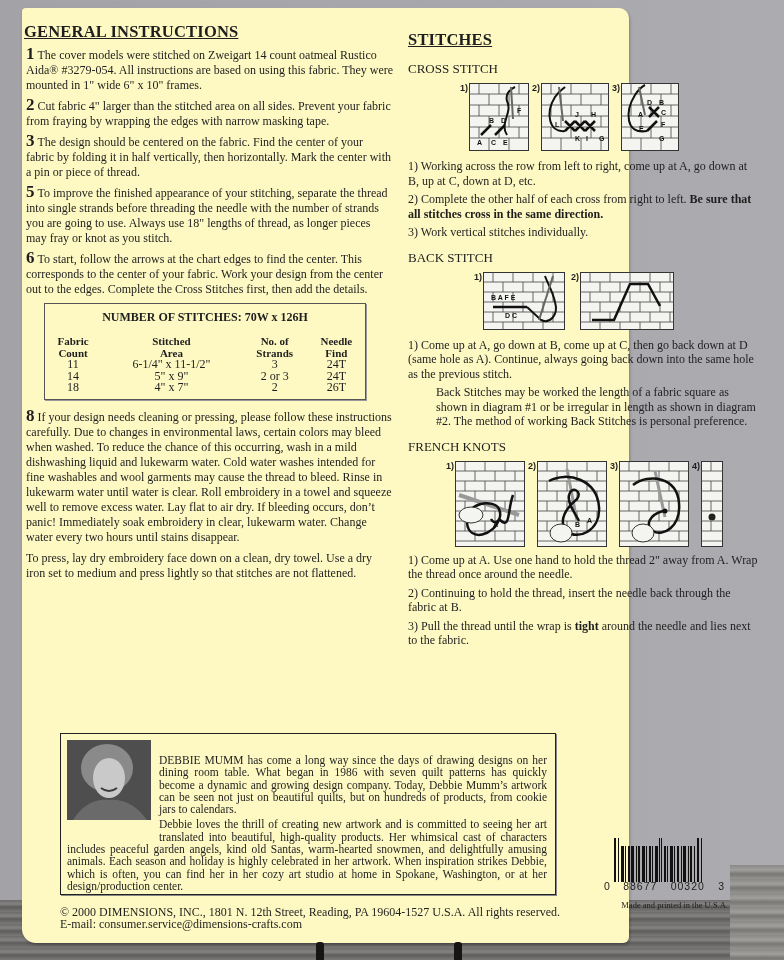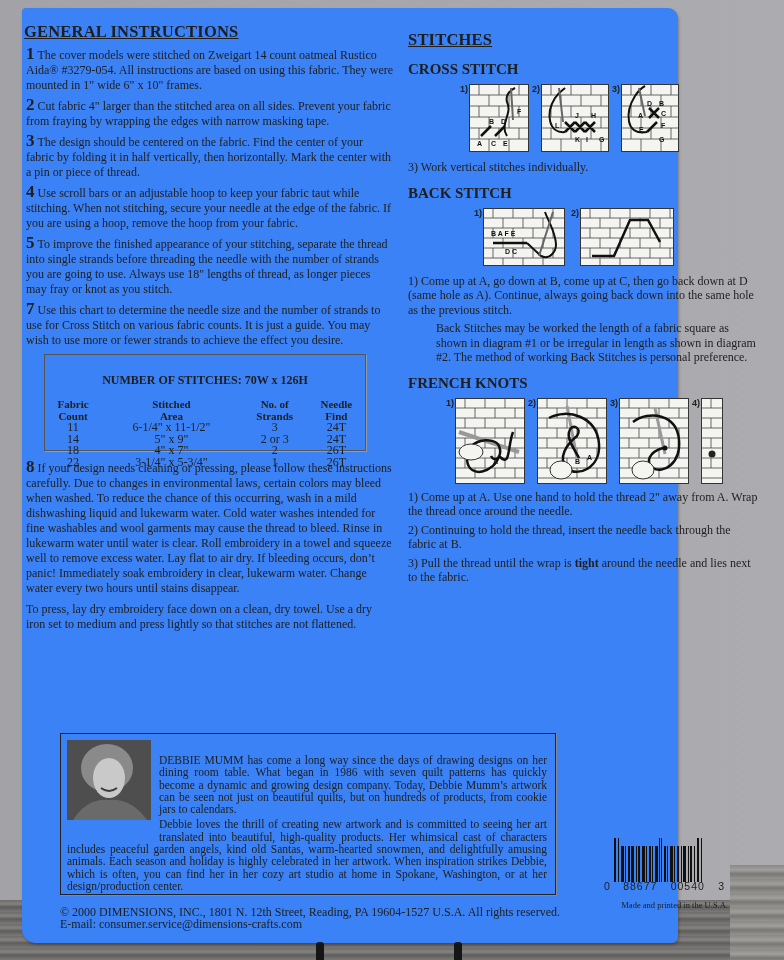--- a/index.html
+++ b/index.html
@@ -1,28 +1,28 @@
 <!DOCTYPE html>
 <html><head>
 <meta charset="utf-8">
 <style>
   html,body{margin:0;padding:0;}
   body{width:784px;height:960px;overflow:hidden;background:#a9a9ad;position:relative;font-family:"Liberation Serif","DejaVu Serif",serif;color:#1e1e1e;}
   .bg-top{position:absolute;left:0;top:0;width:784px;height:960px;background:linear-gradient(90deg,#a3a3a7 0,#acacb0 100%);}
   .table-surface{position:absolute;left:0;top:900px;width:784px;height:60px;background:repeating-linear-gradient(180deg,#6e6c6a 0,#858381 4px,#5f5d5b 7px,#7c7a78 12px);}
   .table-right{position:absolute;left:730px;top:865px;width:54px;height:95px;background:repeating-linear-gradient(180deg,#8b8987 0,#a19f9c 5px,#7a7876 9px,#96948f 14px);}
-  .page{position:absolute;left:22px;top:8px;width:656px;height:935px;background:#3b82f6;border-radius:4px 10px 6px 14px;box-shadow:1px 2px 3px rgba(0,0,0,0.25);}
+  .page{position:absolute;left:22px;top:8px;width:607px;height:935px;background:#fef9c3;border-radius:4px 10px 6px 14px;box-shadow:1px 2px 3px rgba(0,0,0,0.25);}
   .col-left{position:absolute;left:24px;top:22px;width:370px;}
   .col-right{position:absolute;left:408px;top:26px;width:350px;}
   h1.sec{font-size:16.5px;font-weight:bold;text-decoration:underline;margin:0 0 4px 0;letter-spacing:0.2px;}
-  h2.sub{font-size:15px;font-weight:bold;margin:0 0 6px 0;}
+  h2.sub{font-size:13px;font-weight:normal;margin:0 0 6px 0;}
   .para{font-size:12px;line-height:15px;margin:0 0 4px 2px;}
   .para .num{font-size:17px;font-weight:bold;margin-right:3px;}
   .chart-box{position:relative;margin:6px 0 8px 20px;width:320px;height:95px;border:1px solid #555;box-shadow:1px 1px 0 #999;}
-  .chart-title{font-weight:bold;font-size:12px;text-align:center;margin-top:18px;}
+  .chart-title{font-weight:bold;font-size:12px;text-align:center;margin-top:6px;}
   .chart-table{width:100%;border-collapse:collapse;font-size:12px;line-height:11.5px;margin-top:10px;}
   .chart-table th{font-weight:bold;font-size:11px;line-height:12px;text-align:center;padding:0;}
   .chart-table td{text-align:center;padding:0;}
   .diagrams{display:flex;align-items:flex-start;margin:0 0 8px 54px;}
   .diag{display:flex;align-items:flex-start;margin-right:3px;}
   .diag-label{font-family:"Liberation Sans",sans-serif;font-weight:bold;font-size:9px;margin-right:1px;}
   .rp{font-size:12px;line-height:14.5px;margin:0 0 4px 0;}
   .bio-box{position:absolute;left:60px;top:733px;width:494px;height:160px;border:1.5px solid #222;box-shadow:1px 1px 0 #888;}
   .bio-photo{position:absolute;left:6px;top:6px;width:84px;height:80px;background:radial-gradient(ellipse 28px 30px at 42px 40px,#cfcfcf 0,#a7a7a7 60%,#5b5b5b 100%);}
   .bio-text{position:absolute;left:6px;top:20px;width:480px;font-size:11.5px;line-height:12.3px;text-align:justify;}
@@ -45,23 +45,22 @@
 <div class="table-right"></div>
 
 <div class="page">
 
   <div class="col-left" style="left:2px;top:14px;">
     <h1 class="sec">GENERAL INSTRUCTIONS</h1>
 
     <p class="para"><span class="num">1</span><span>The cover models were stitched on Zweigart 14 count oatmeal Rustico Aida® #3279-054. All instructions are based on using this fabric. They were mounted in 1" wide 6" x 10" frames.</span></p>
     <p class="para"><span class="num">2</span><span>Cut fabric 4" larger than the stitched area on all sides. Prevent your fabric from fraying by wrapping the edges with narrow masking tape.</span></p>
     <p class="para"><span class="num">3</span><span>The design should be centered on the fabric. Find the center of your fabric by folding it in half vertically, then horizontally. Mark the center with a pin or piece of thread.</span></p>
-    <p class="para"><span class="num">4</span><span>Use scroll bars or an adjustable hoop to keep your fabric taut while stitching. When not stitching, secure your needle at the edge of the fabric. If you are using a hoop, remove the hoop from your fabric.</span></p>
     <p class="para"><span class="num">5</span><span>To improve the finished appearance of your stitching, separate the thread into single strands before threading the needle with the number of strands you are going to use. Always use 18" lengths of thread, as longer pieces may fray or knot as you stitch.</span></p>
-    <p class="para"><span class="num">7</span><span>Use this chart to determine the needle size and the number of strands to use for Cross Stitch on various fabric counts. It is just a guide. You may wish to use more or fewer strands to achieve the effect you desire.</span></p>
+    <p class="para"><span class="num">6</span><span>To start, follow the arrows at the chart edges to find the center. This corresponds to the center of your fabric. Work your design from the center out to the edges. Complete the Cross Stitches first, then add the details.</span></p>
 
     <div class="chart-box">
       <div class="chart-title">NUMBER OF STITCHES: 70W x 126H</div>
       <table class="chart-table">
         <tbody>
             <tr>
           <th><span>Fabric</span><br><span>Count</span></th>
           <th><span>Stitched</span><br><span>Area</span></th>
           <th><span>No. of</span><br><span>Strands</span></th>
           <th><span>Needle</span><br><span>Find</span></th>
@@ -77,26 +76,20 @@
               <td>5" x 9"</td>
               <td>2 or 3</td>
               <td>24T</td>
         </tr>
         <tr>
           <td>18</td>
               <td>4" x 7"</td>
               <td>2</td>
               <td>26T</td>
         </tr>
-        <tr>
-          <td>22</td>
-              <td>3-1/4" x 5-3/4"</td>
-              <td>1</td>
-              <td>26T</td>
-        </tr>
       </tbody>
         </table>
     </div>
 
     <p class="para"><span class="num">8</span><span>If your design needs cleaning or pressing, please follow these instructions carefully. Due to changes in environmental laws, certain colors may bleed when washed. To reduce the chance of this occurring, wash in a mild dishwashing liquid and lukewarm water. Cold water washes intended for fine washables and wool garments may cause the thread to bleed. Rinse in lukewarm water until water is clear. Roll embroidery in a towel and squeeze well to remove excess water. Lay flat to air dry. If bleeding occurs, don’t panic! Immediately soak embroidery in clear, lukewarm water. Change water every two hours until stains disappear.</span></p>
     <p class="para" style="margin-top:6px;">To press, lay dry embroidery face down on a clean, dry towel. Use a dry iron set to medium and press lightly so that stitches are not flattened.</p>
   </div>
 
   <div class="col-right" style="left:386px;top:22px;">
     <h1 class="sec" style="margin-bottom:11px;">STITCHES</h1>
@@ -162,20 +155,22 @@
             <text x="17" y="34">A</text>
             <text x="40" y="32">C</text>
             <text x="40" y="44">F</text>
             <text x="18" y="48">E</text>
             <text x="38" y="58">G</text>
           </g>
         </svg>
       </div>
     </div>
 
+    <p class="rp">1) Working across the row from left to right, come up at A, go down at B, up at C, down at D, etc.</p>
+    <p class="rp"><span>2) Complete the other half of each cross from right to left. </span><b class="bold">Be sure that all stitches cross in the same direction.</b></p>
     <p class="rp" style="margin-bottom:10px;">3) Work vertical stitches individually.</p>
 
     <h2 class="sub">BACK STITCH</h2>
     <div class="diagrams" style="margin-left:66px;">
       <div class="diag" style="margin-right:6px;">
         <span class="diag-label">1)</span>
         <svg width="82" height="58" viewBox="0 0 82 58">
           <rect x="0.5" y="0.5" width="81" height="57" fill="#f4f4f0" stroke="#333"></rect>
           <g stroke="#444" stroke-width="0.8" fill="none">
             <path d="M0 10H82M0 20H82M0 30H82M0 40H82M0 50H82"></path>
@@ -320,20 +315,20 @@
       <span style="width:3px;margin-right:2px"></span>
       <span style="width:1px;margin-right:1px"></span>
     <span style="width:2px;margin-right:2px"></span>
       <span style="width:1px;margin-right:2px"></span>
     <span style="width:2px;margin-right:2px;height:44px"></span>
       <span style="width:1px;height:44px"></span>
   </div>
   <div class="barcode-nums">
     <span>0</span>
     <span style="letter-spacing:1px">88677</span>
-    <span style="letter-spacing:1px">00540</span>
+    <span style="letter-spacing:1px">00320</span>
     <span>3</span>
   </div>
   <div class="made">Made and printed in the U.S.A.</div>
 </div>
 
 <div class="stand" style="left:316px;"></div>
 <div class="stand" style="left:454px;"></div>
 
 </body></html>

